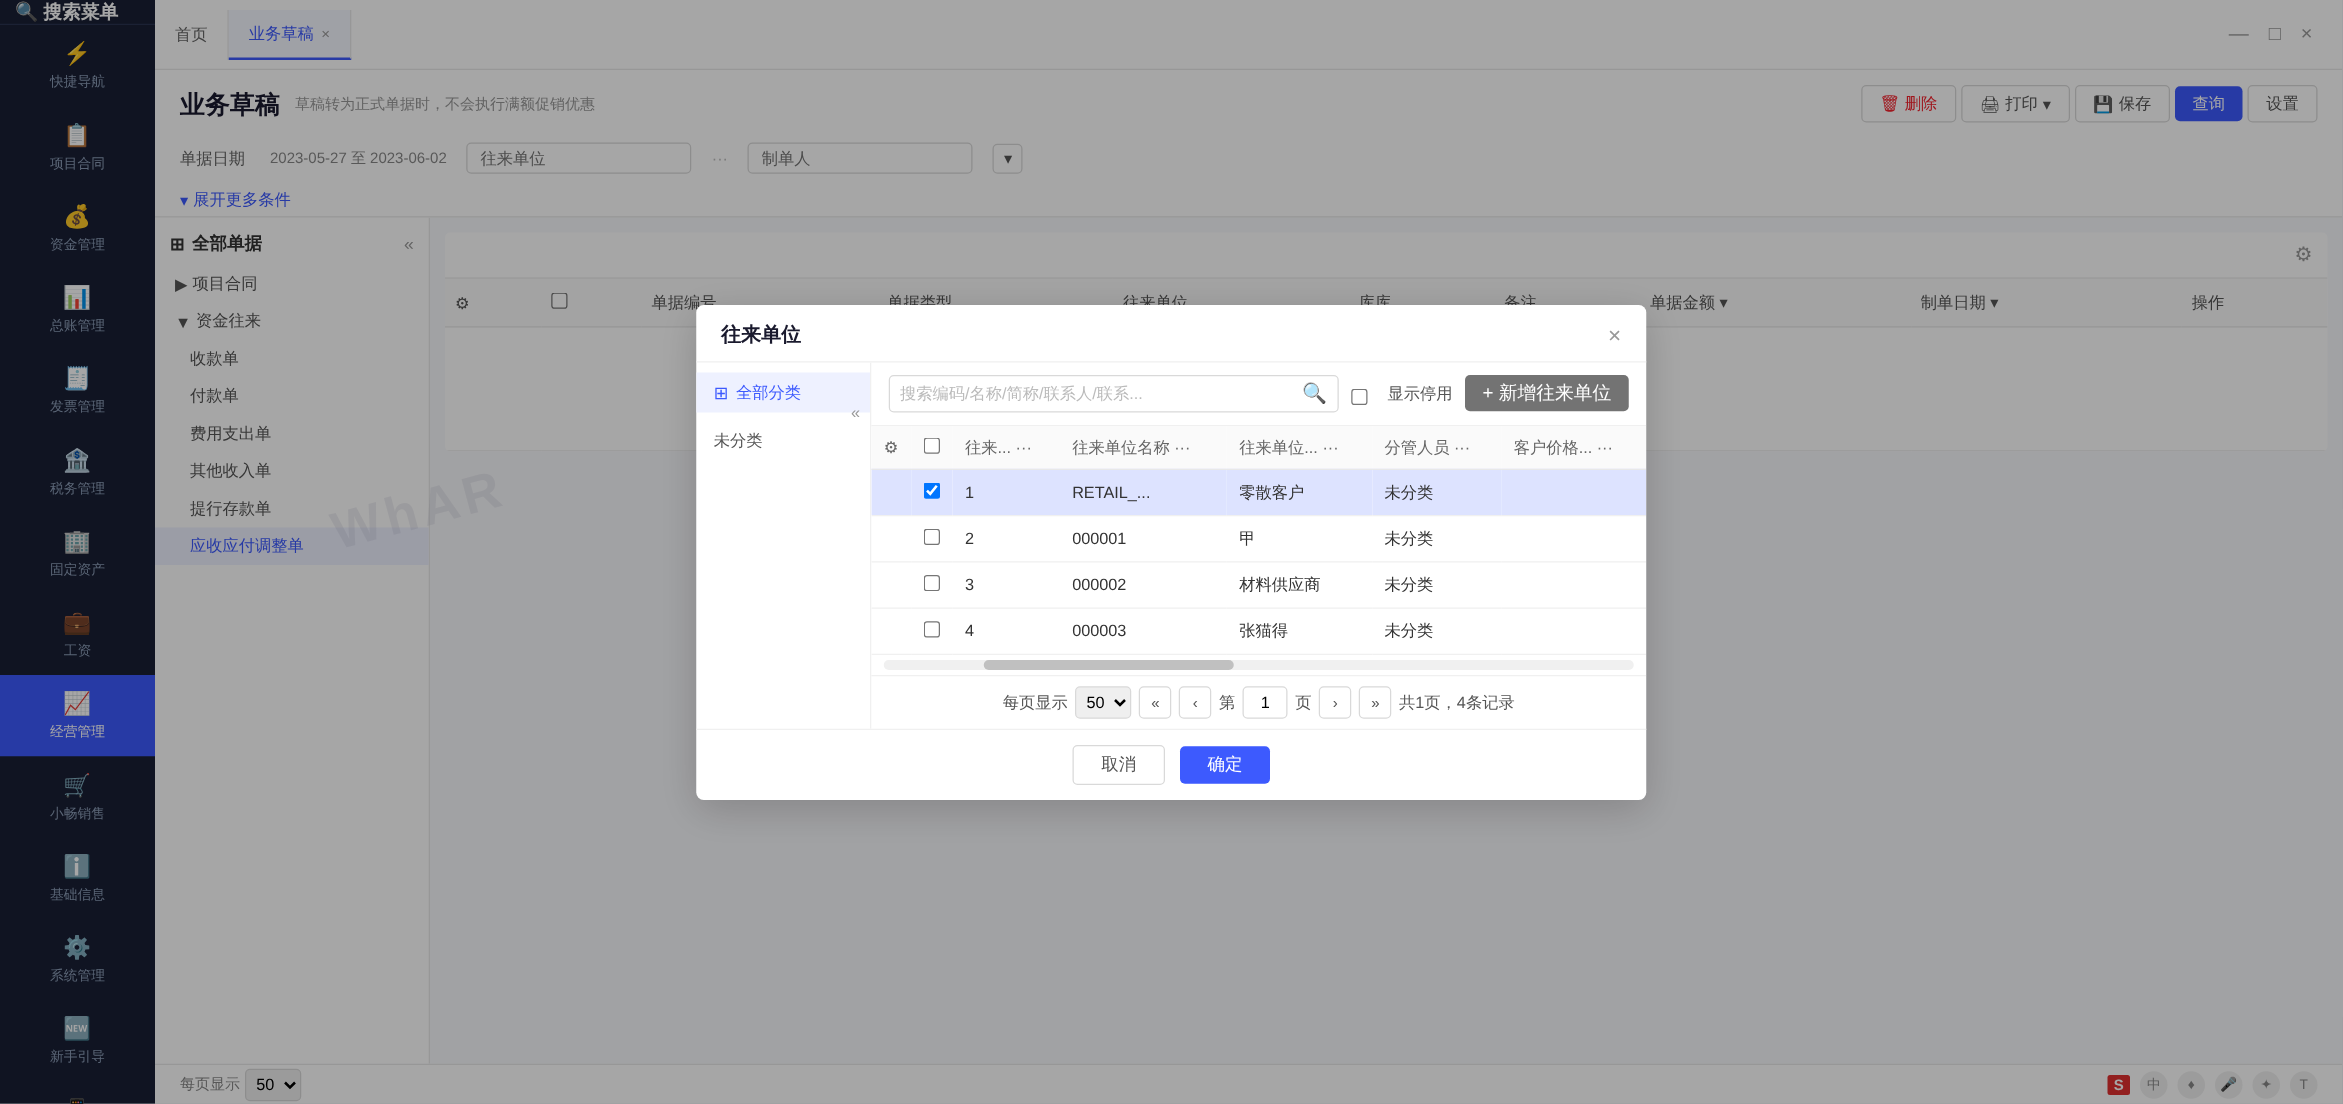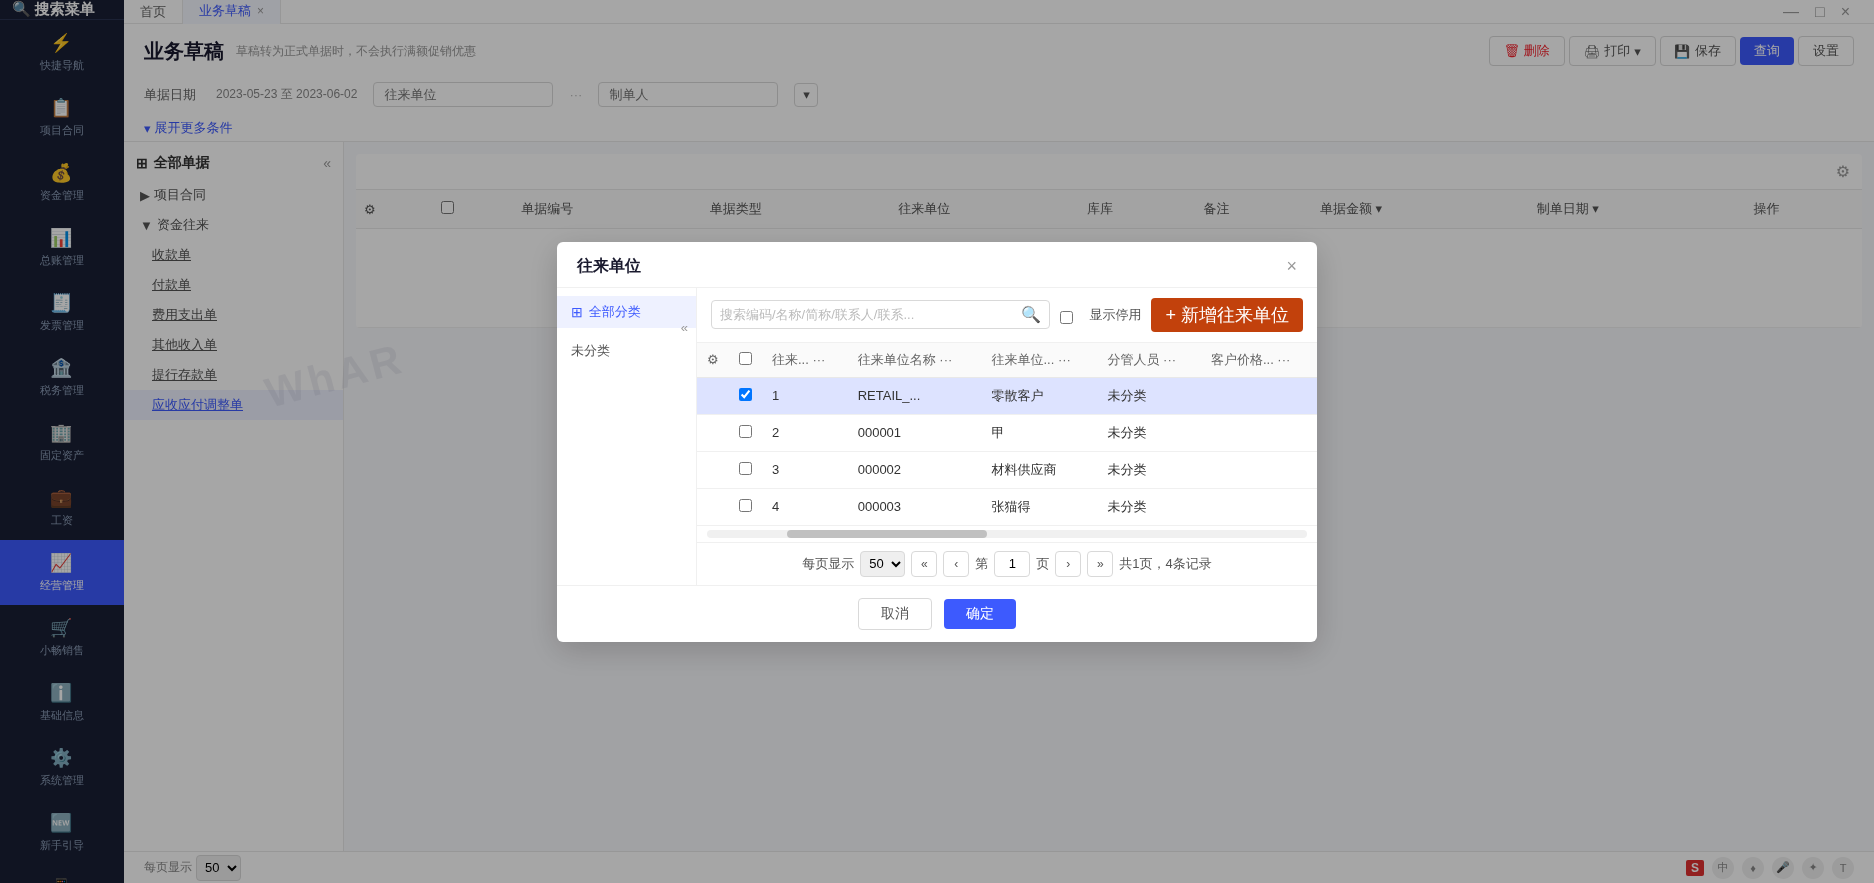--- a/index.html
+++ b/index.html
@@ -44,21 +44,21 @@
     .main-area {
       flex: 1;
       display: flex;
       flex-direction: column;
       height: 100%;
       overflow: hidden;
     }
 
     
     .tab-bar {
-      height: 24px;
+      height: 56px;
       background: #fff;
       border-bottom: 1px solid #e8e8e8;
       display: flex;
       align-items: center;
       padding: 0 0;
     }
     .tab-item {
       height: 40px;
       padding: 0 16px;
       display: flex;
@@ -215,21 +215,21 @@
     .tree-item {
       padding: 6px 16px;
       font-size: 13px;
       color: #555;
       cursor: pointer;
       display: flex;
       align-items: center;
       gap: 4px;
     }
     .tree-item.active { color: #3d5afe; background: #eef1ff; }
-    .tree-item.child { padding-left: 28px; text-decoration: underline; }
+    .tree-item.child { padding-left: 28px; }
 
     
     .table-area {
       flex: 1;
       background: #f8f9fc;
       padding: 12px;
       overflow: auto;
     }
     .table-wrapper {
       background: #fff;
@@ -364,25 +364,25 @@
     .checkbox-label {
       display: flex;
       align-items: flex-end;
       gap: 16px;
       font-size: 13px;
       color: #555;
       cursor: pointer;
     }
     .btn-new-partner {
       padding: 5px 14px;
-      background: #c2410c;
+      background: #737373;
       color: #fff;
       border: none;
       border-radius: 4px;
-      font-size: 18px;
+      font-size: 15px;
       cursor: pointer;
       white-space: nowrap;
     }
     .dialog-table-wrap {
       flex: 1;
       overflow: auto;
     }
     .dialog-table {
       width: 100%;
       border-collapse: collapse;
@@ -626,21 +626,21 @@
         <button class="btn-primary">
           <span>查询</span>
         </button>
         <button class="btn-outline">
           <span>设置</span>
         </button>
       </div>
     </div>
     <div class="filter-row">
       <span class="filter-label">单据日期</span>
-      <span class="date-range">2023-05-23 至 2023-06-02</span>
+      <span class="date-range">2023-05-27 至 2023-06-02</span>
       <input class="filter-input" placeholder="往来单位" style="">
       <span style="color:#bbb;">···</span>
       <input class="filter-input" placeholder="制单人" style="">
       <span style="display:inline-block; width:24px; height:24px; border:1px solid #d9d9d9; border-radius:4px; text-align:center; line-height:22px; cursor:pointer;">▾</span>
     </div>
     <div class="expand-more">
       <span>▾</span>
       <span>展开更多条件</span>
     </div>
   </div>

